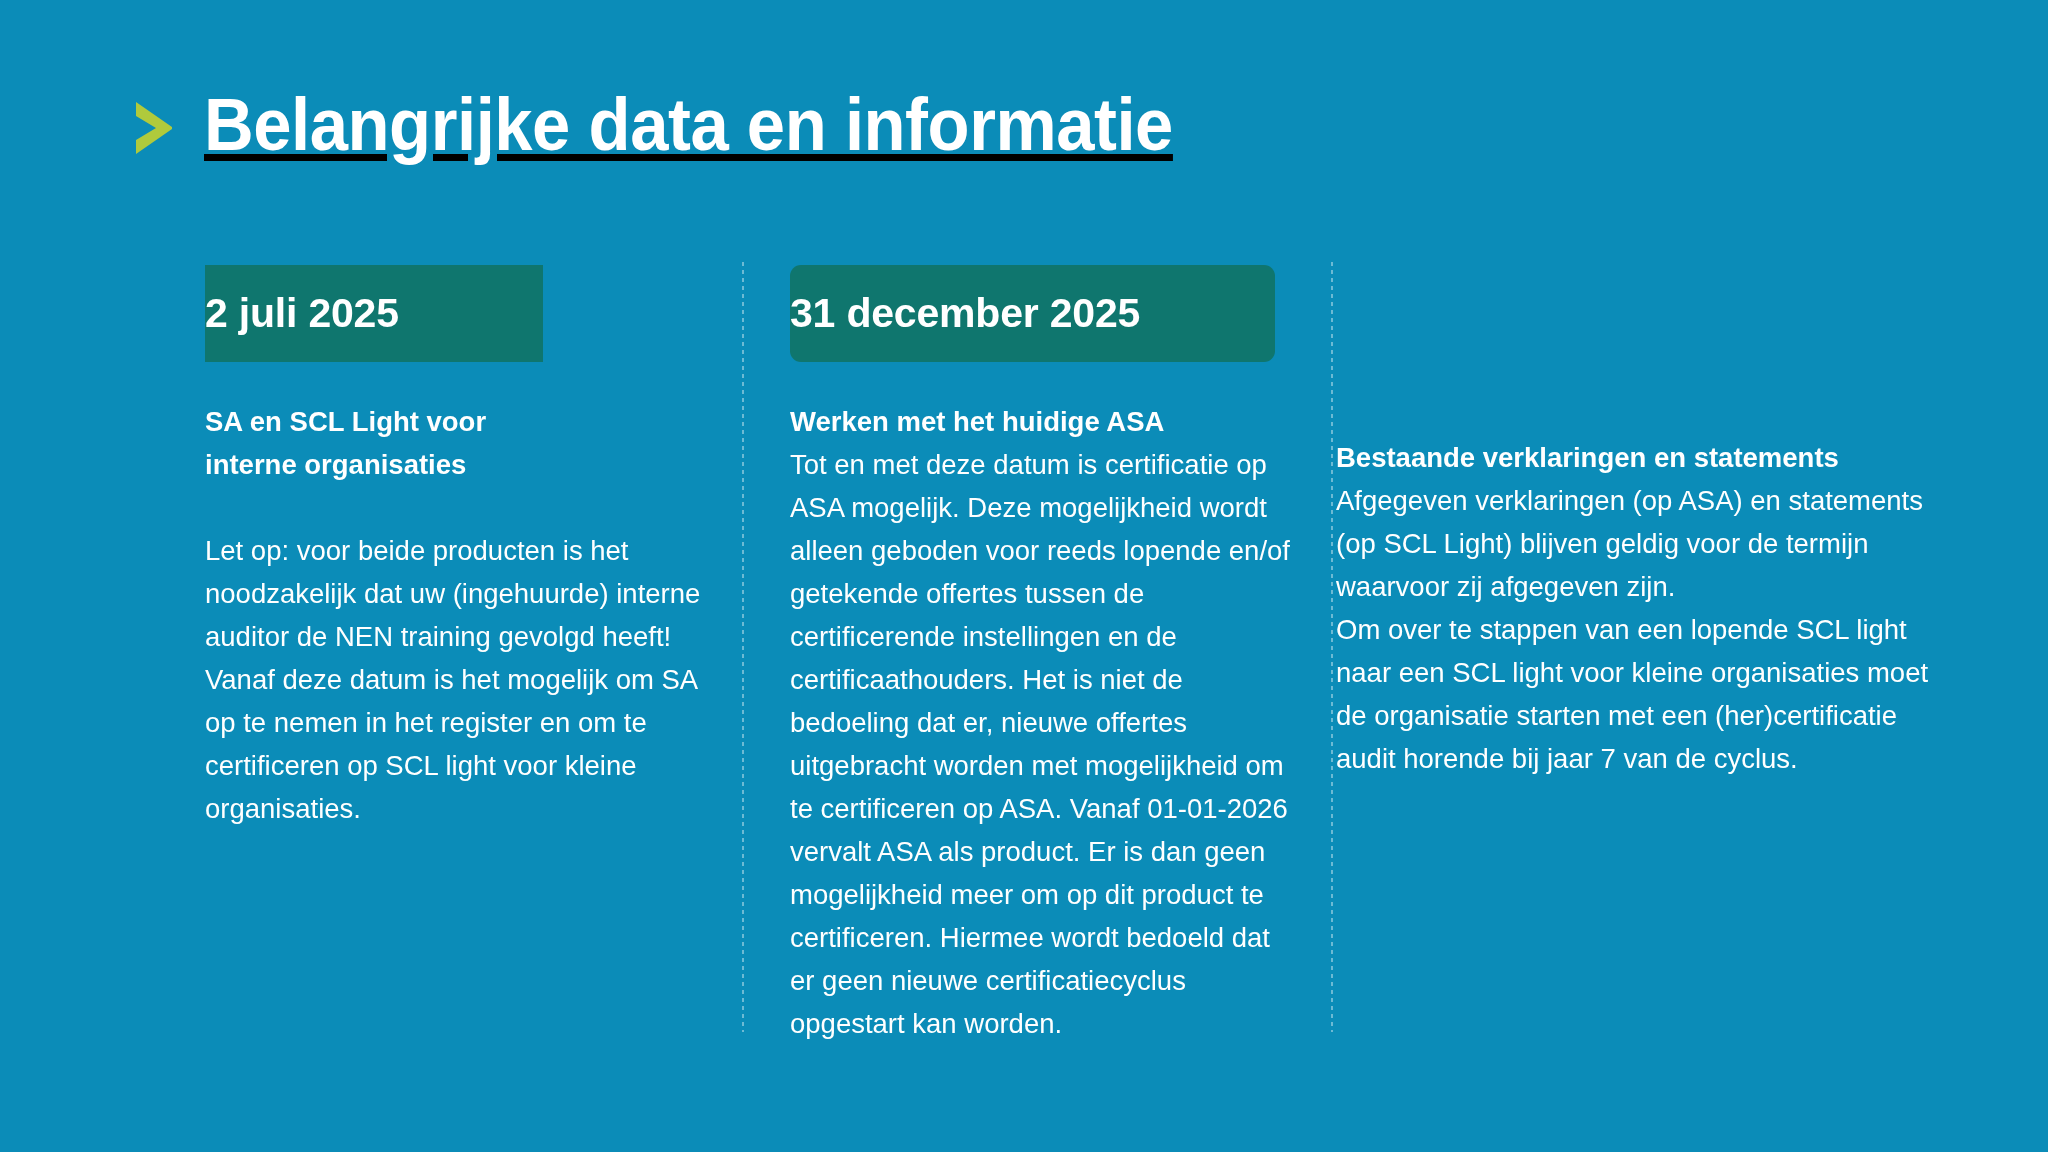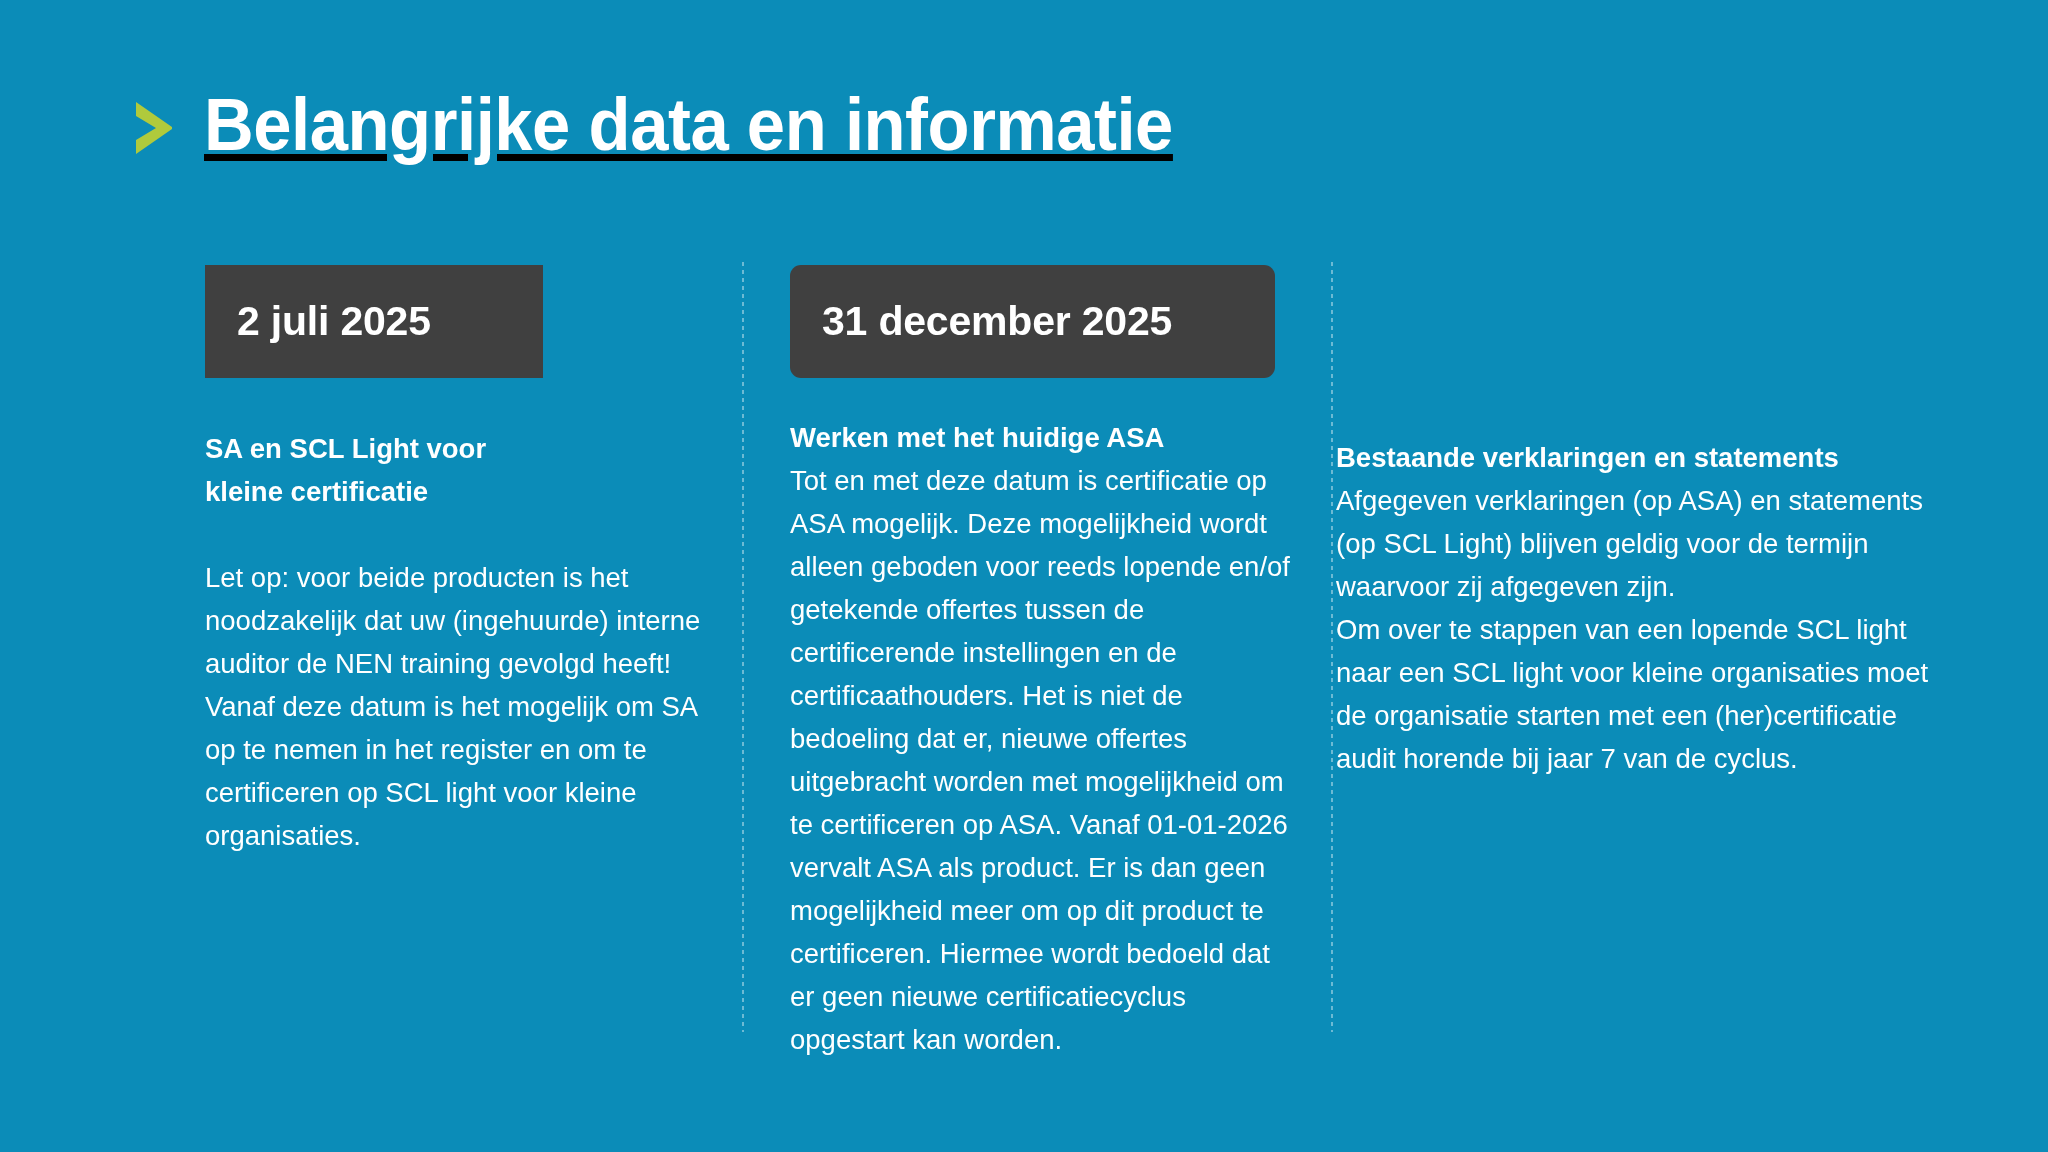--- a/index.html
+++ b/index.html
@@ -78,41 +78,40 @@
     height: 1152px;
   }
   .col {
     position: absolute;
     top: 265px;
   }
   .col-1 { left: 205px; width: 500px; }
   .col-2 { left: 790px; width: 500px; }
 
   .date-badge {
-    background: #404040;
+    background: #0f766e;
     color: #ffffff;
     font-size: 41px;
     font-weight: 700;
-    height: 113px;
+    height: 97px;
     display: flex;
     align-items: center;
-    padding-left: 32px;
     box-sizing: border-box;
     letter-spacing: -0.2px;
   }
   .badge-1 { width: 338px; }
   .badge-2 { width: 485px; border-radius: 11px; }
 
   .col-body {
     color: #ffffff;
     font-size: 27.5px;
     line-height: 43px;
     font-weight: 400;
   }
-  .col-1 .col-body { margin-top: 49px; }
+  .col-1 .col-body { margin-top: 38px; }
   .col-2 .col-body { margin-top: 38px; }
 
   .subhead {
     font-weight: 700;
     display: block;
   }
   .para {
     display: block;
   }
   .para + .para {
@@ -144,21 +143,21 @@
 
   <div class="divider divider-1"></div>
   <div class="divider divider-2"></div>
 
   <div class="columns">
 
     <div class="col col-1">
       <div class="date-badge badge-1">2 juli 2025</div>
       <div class="col-body">
         <span class="subhead">SA en SCL Light voor</span>
-        <span class="subhead">kleine certificatie</span>
+        <span class="subhead">interne organisaties</span>
         <span class="para spaced"><b>Let op:</b><span> voor beide producten is het noodzakelijk dat uw (ingehuurde) interne auditor de NEN training gevolgd heeft!</span></span>
         <span class="para">Vanaf deze datum is het mogelijk om SA op te nemen in het register en om te certificeren op SCL light voor kleine organisaties.</span>
       </div>
     </div>
 
     <div class="col col-2">
       <div class="date-badge badge-2">31 december 2025</div>
       <div class="col-body">
         <span class="subhead">Werken met het huidige ASA</span>
         <span class="para"><span>Tot en met deze datum is certificatie op ASA mogelijk. Deze mogelijkheid wordt </span><b>alleen</b><span> geboden voor reeds lopende en/of getekende offertes tussen de certificerende instellingen en de certificaathouders. Het is </span><b>niet de bedoeling</b><span> dat er, nieuwe offertes uitgebracht worden met mogelijkheid om te certificeren op ASA. Vanaf 01-01-2026 vervalt ASA als product. Er is dan geen mogelijkheid meer om op dit product te certificeren. Hiermee wordt bedoeld dat er geen nieuwe certificatiecyclus opgestart kan worden.</span></span>

